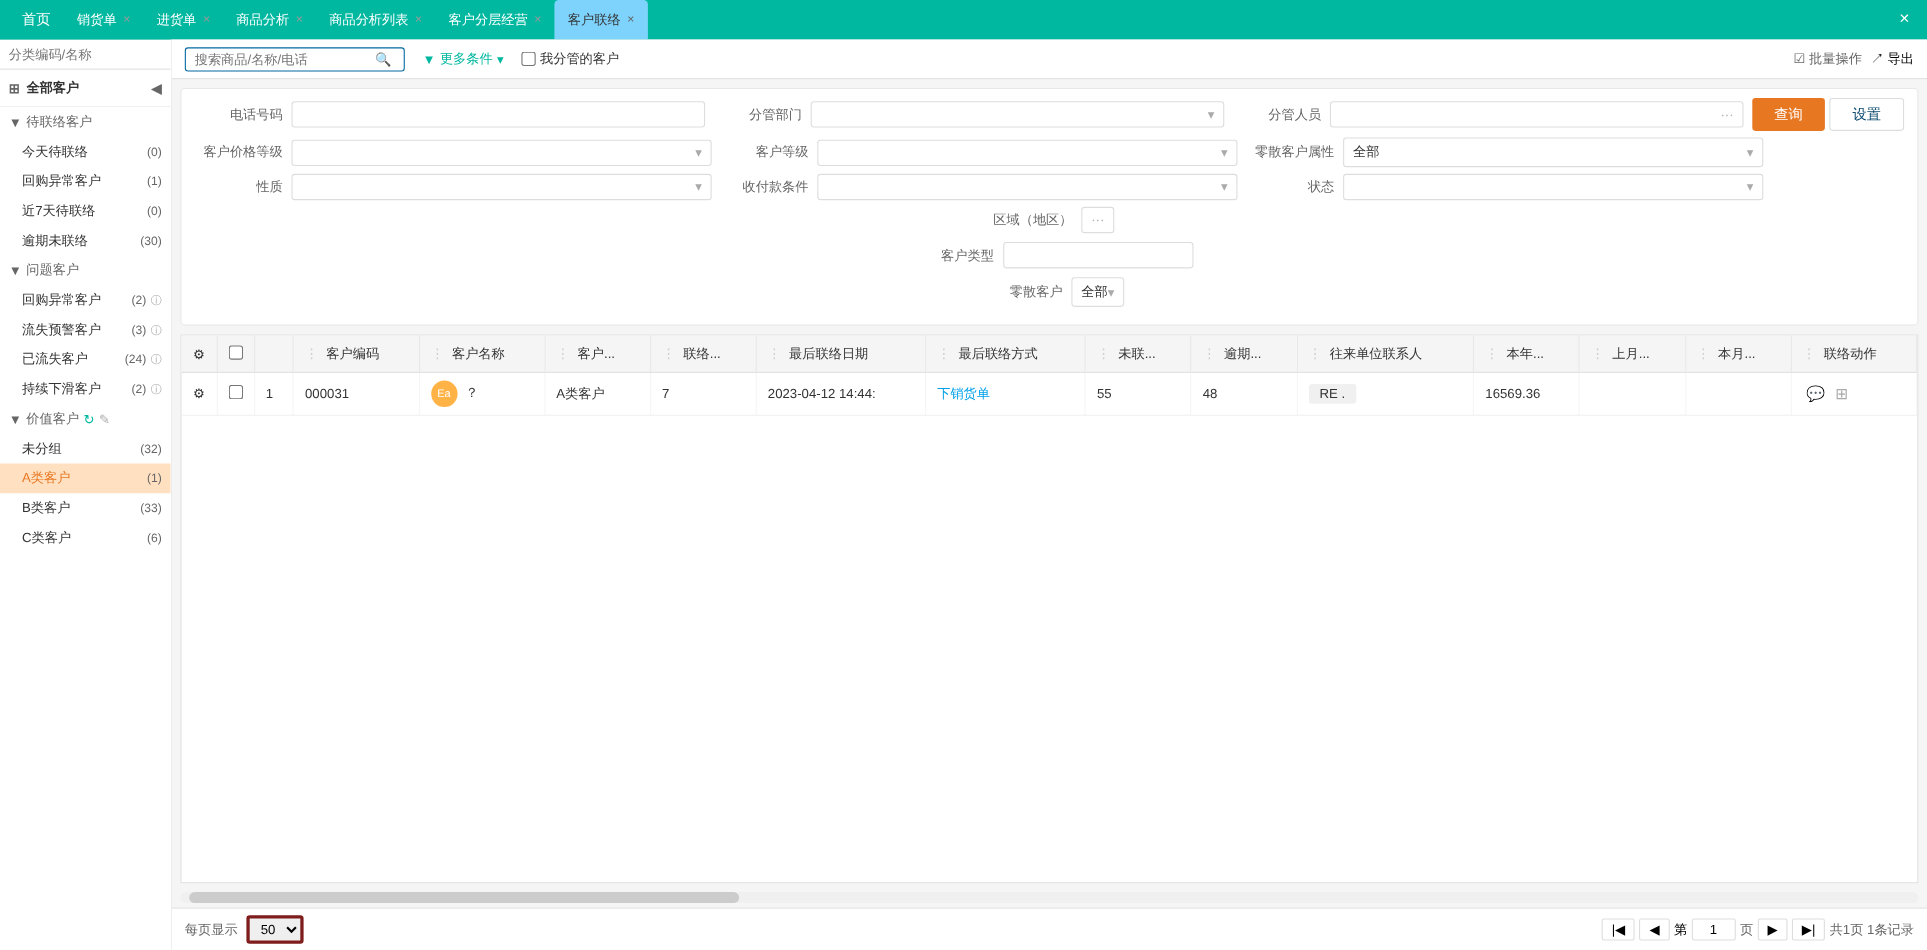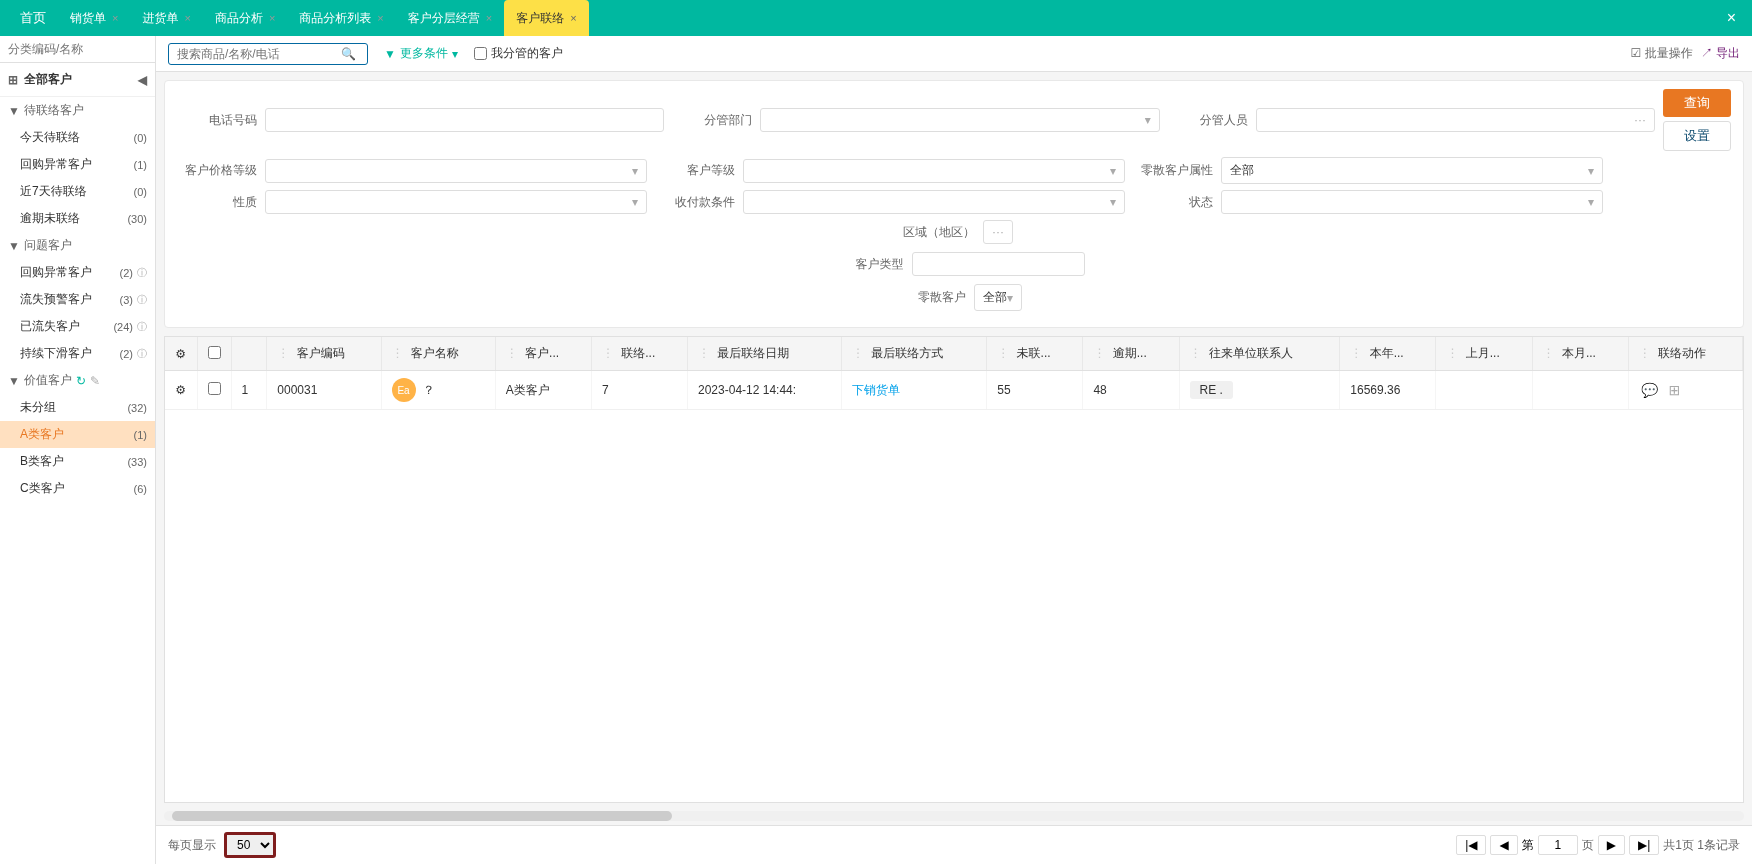--- a/index.html
+++ b/index.html
@@ -8,21 +8,21 @@
     
     .top-nav {
       display: flex; align-items: center; background: #00b8a0; height: 36px; padding: 0 8px;
       color: white;
     }
     .nav-tab {
       display: inline-flex; align-items: center; padding: 0 12px; height: 36px; cursor: pointer;
       color: white; font-size: 13px; white-space: nowrap;
     }
     .nav-tab.active {
-      background: #fde047; color: #333; border-radius: 4px 4px 0 0;
+      background: #7dd3fc; color: #333; border-radius: 4px 4px 0 0;
     }
     .nav-tab .close-btn { margin-left: 6px; font-size: 11px; color: #999; cursor: pointer; }
     .nav-tab.active .close-btn { color: #666; }
     .nav-home { color: white; font-size: 13px; padding: 0 12px; cursor: pointer; }
     .nav-close-all { margin-left: auto; color: white; font-size: 16px; cursor: pointer; padding: 0 8px; }
 
     
     .main-layout { display: flex; height: calc(864px - 36px); }
 
     
@@ -70,21 +70,21 @@
     .toolbar-search input { border: none; outline: none; font-size: 12px; min-width: 160px; }
     .toolbar-search .s-icon { color: #00b8a0; margin-left: 4px; cursor: pointer; }
     .filter-btn {
       display: flex; align-items: center; gap: 4px; color: #00b8a0; cursor: pointer;
       padding: 3px 8px; font-size: 12px;
     }
     .my-customer { display: flex; align-items: center; gap: 4px; color: #333; font-size: 12px; }
     .my-customer input[type=checkbox] { cursor: pointer; }
     .toolbar-right { margin-left: auto; display: flex; gap: 8px; align-items: center; }
     .batch-btn { color: #666; font-size: 12px; cursor: pointer; border: none; background: none; }
-    .export-btn { color: #701a75; font-size: 12px; cursor: pointer; border: none; background: none; }
+    .export-btn { color: #000000; font-size: 12px; cursor: pointer; border: none; background: none; }
 
     
     .filter-area {
       background: white; border: 1px solid #e8e8e8; margin: 8px; border-radius: 4px; padding: 8px 12px;
     }
     .filter-row { display: flex; align-items: center; margin-bottom: 6px; gap: 8px; }
     .filter-row:last-child { margin-bottom: 0; flex-direction: column; }
     .filter-field {
       display: flex; align-items: center; flex: 1;
     }
@@ -100,21 +100,21 @@
     }
     .filter-select .arrow { color: #aaa; }
     .query-btn {
       background: #e87722; color: white; border: none; border-radius: 3px;
       padding: 5px 20px; cursor: pointer; font-size: 13px;
     }
     .settings-btn {
       background: white; color: #0c4a6e; border: 1px solid #ddd; border-radius: 3px;
       padding: 5px 20px; cursor: pointer; font-size: 13px;
     }
-    .btn-group { display: flex; flex-direction: column; gap: 4px; }
+    .btn-group { display: flex; flex-direction: row; gap: 4px; }
 
     
     .table-container { flex: 1; margin: 0 8px 8px 8px; background: white; overflow: auto; border: 1px solid #e0e0e0; }
     table { width: 100%; border-collapse: collapse; }
     thead tr { background: #f5f5f5; }
     th {
       padding: 8px 10px; text-align: left; border-bottom: 1px solid #e0e0e0;
       border-right: 1px solid #e8e8e8; color: #333; font-weight: normal; white-space: nowrap;
       font-size: 12px;
     }

